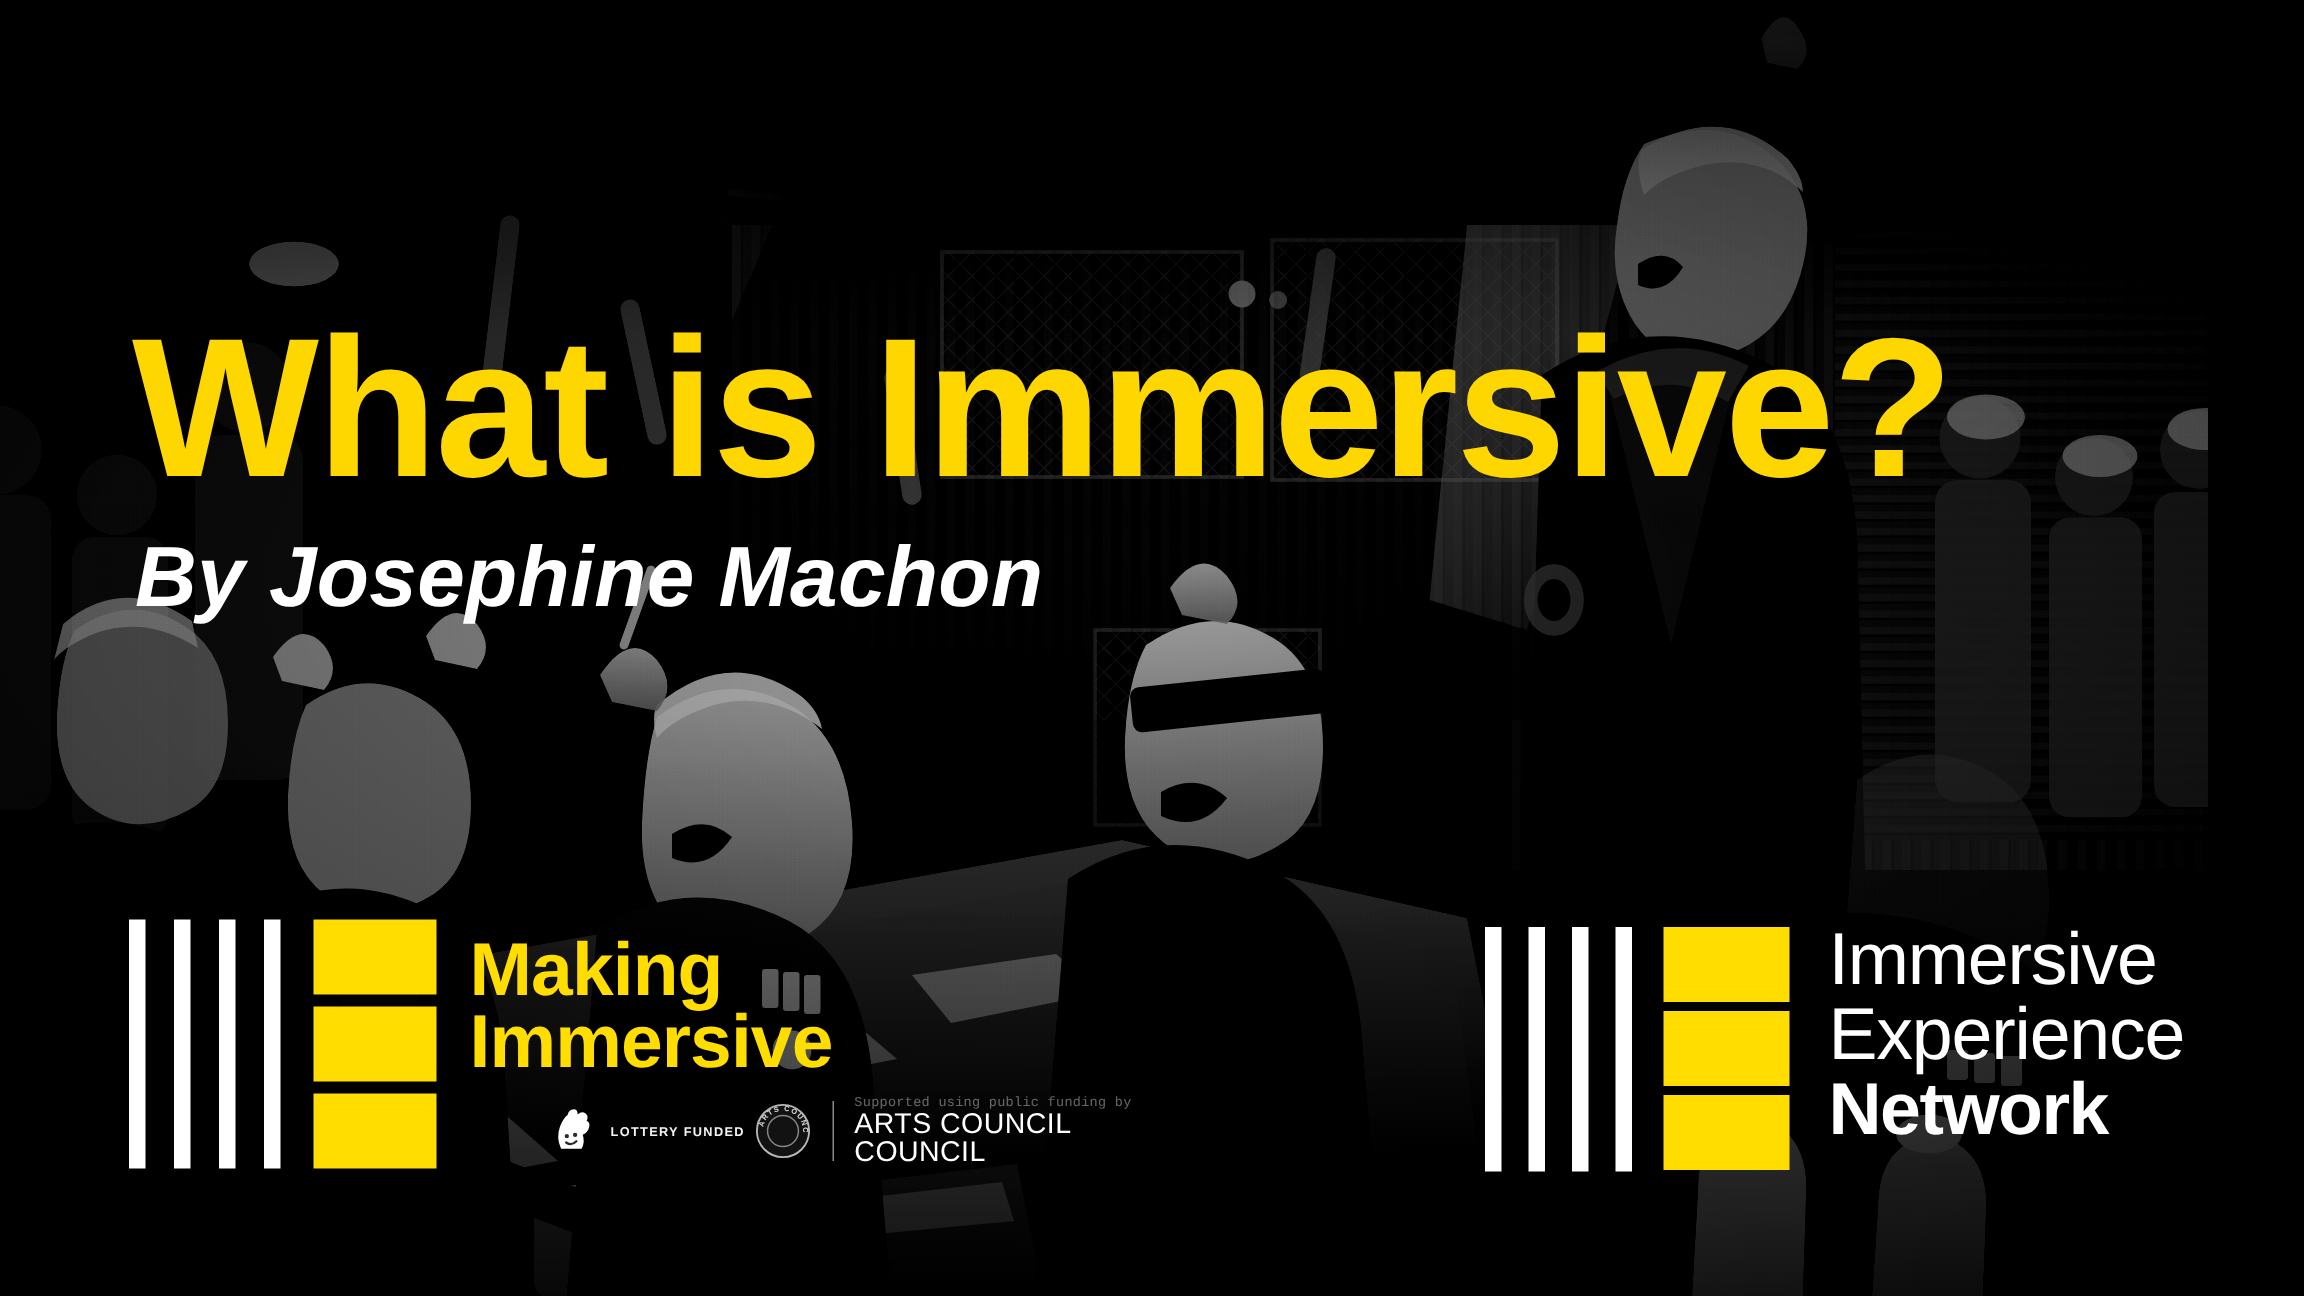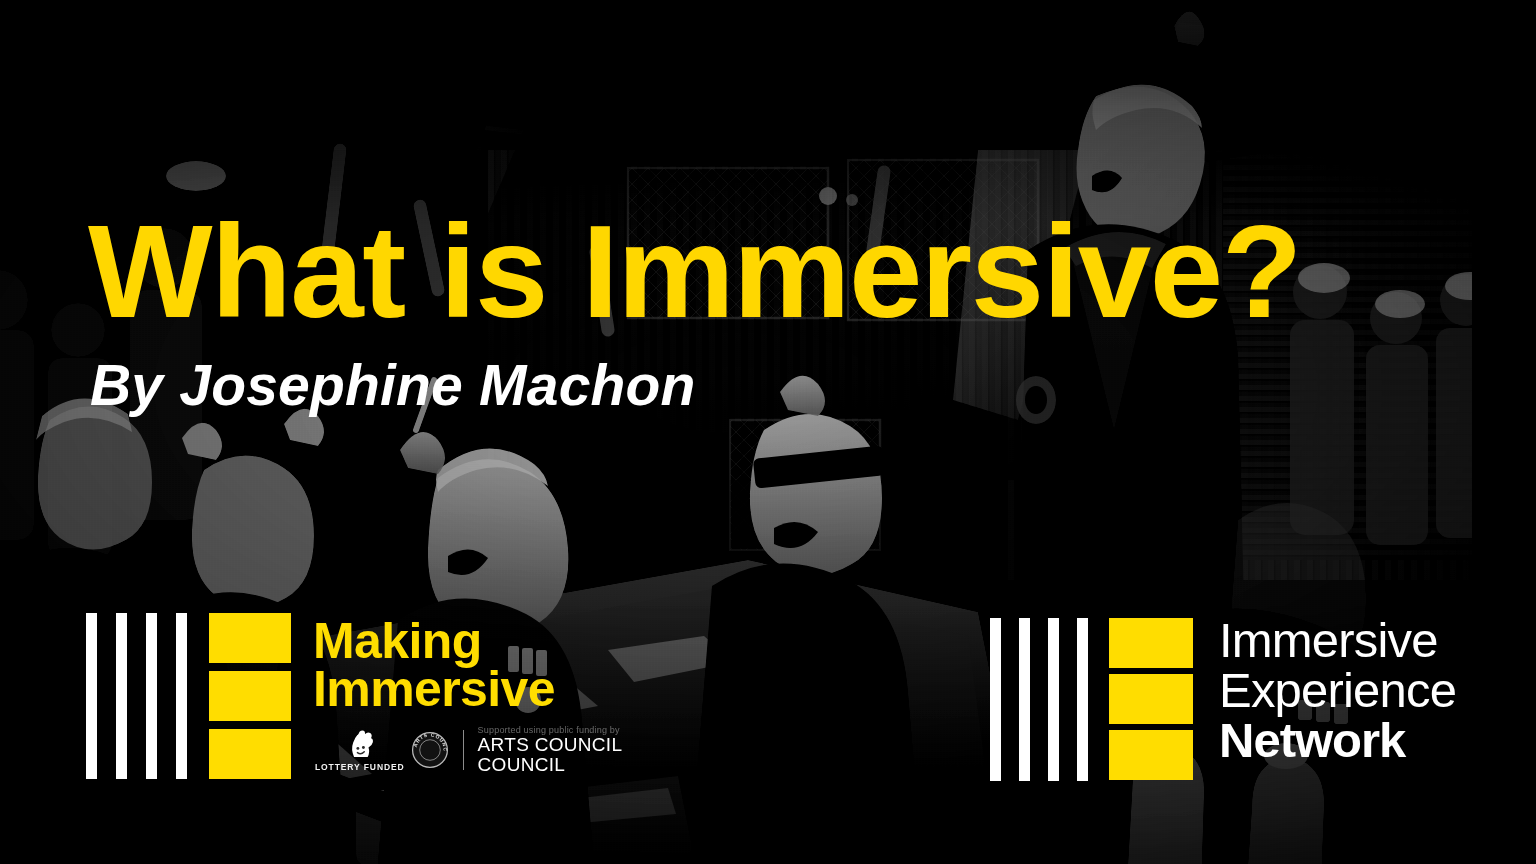--- a/index.html
+++ b/index.html
@@ -57,51 +57,51 @@
   
   .mark { display:flex; align-items:flex-start; }
   .mark-bars { display:flex; gap:11px; }
   .mark-bar { background:#ffffff; }
   .mark-blocks { display:flex; flex-direction:column; }
   .mark-block { background:#FFDD00; }
 
   
   .lockup-mi {
     position:absolute; left:86px; top:613px;
-    display:flex; align-items:center; gap:22px;
+    display:flex; align-items:flex-end; gap:22px;
   }
   .lockup-mi .mark-bar   { width:11px; height:166px; }
   .lockup-mi .mark-bars  { gap:19px; margin-right:22px; }
   .lockup-mi .mark-block { width:82px; height:50px; }
   .lockup-mi .mark-block + .mark-block { margin-top:8px; }
 
   .mi-textcol { display:flex; flex-direction:column; }
   .mi-word {
     color:#FFDD00; font-weight:700;
     font-size:50px; line-height:.96;
     letter-spacing:-.6px; white-space:nowrap;
   }
 
   
   .ace {
     display:flex; align-items:center; gap:9px;
     margin-top:12px; margin-left:2px;
   }
-  .ace-lottery { display:flex; flex-direction:column; align-items:center; gap:0; }
+  .ace-lottery { display:flex; flex-direction:row; align-items:center; gap:10px;margin-left:48px; }
   .ace-hand { width:34px; height:34px; display:block; }
   .ace-lottery-label {
     color:#f2f2f2; font-size:8.5px; font-weight:700;
     letter-spacing:.9px; white-space:nowrap;
   }
   .ace-roundel { width:38px; height:38px; display:block; opacity:.92; margin-left:-3px; }
   .ace-rule { width:1px; height:40px; background:rgba(255,255,255,.55); margin:0 5px; }
   .ace-right { display:flex; flex-direction:column; }
   .ace-strap {
     color:rgba(235,235,235,.42); font-size:9px; font-weight:400;
-    letter-spacing:.2px; white-space:nowrap; margin-bottom:0;
+    letter-spacing:.2px; white-space:nowrap; margin-bottom:0;font-family:Liberation Mono, monospace;
   }
   .ace-name {
     color:#ffffff; font-size:19px; font-weight:400;
     line-height:1.04; letter-spacing:.3px; white-space:nowrap;
   }
 
   
   .lockup-ien {
     position:absolute; left:990px; top:618px;
     display:flex; align-items:flex-start;

